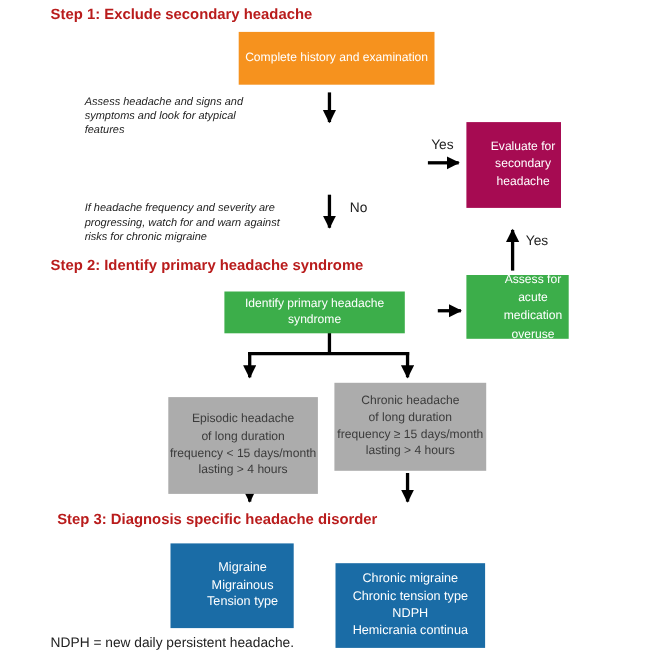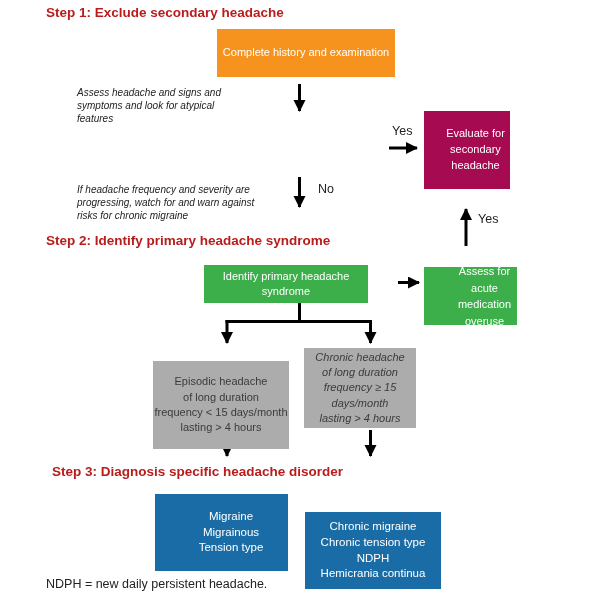--- a/index.html
+++ b/index.html
@@ -56,34 +56,34 @@
 
   <div class="abs box orange" style="left:217px;top:29px;width:178px;height:48px;">Complete history and examination</div>
 
 
   <div class="abs box magenta left-align" style="left:424px;top:111px;width:86px;height:78px;padding-left:17px;line-height:1.45;">Evaluate for
 secondary
 headache</div>
 
   <div class="abs box green" style="left:204px;top:265px;width:164px;height:38px;">Identify primary headache syndrome</div>
 
-  <div class="abs box green left-align" style="left:424px;top:250px;width:93px;height:58px;padding-left:28px;line-height:1.5;margin-top:17px;">Assess for acute
+  <div class="abs box green left-align" style="left:424px;top:250px;width:93px;height:58px;padding-left:28px;line-height:1.5;">Assess for acute
 medication overuse</div>
 
   <div class="abs box gray" style="left:153px;top:361px;width:136px;height:88px;">Episodic headache
 of long duration
 frequency &lt; 15 days/month
 lasting &gt; 4 hours</div>
 
-  <div class="abs box gray" style="left:304px;top:348px;width:112px;height:80px;font-style:italic;">Chronic headache
+  <div class="abs box gray" style="left:304px;top:348px;width:138px;height:80px;">Chronic headache
 of long duration
 frequency ≥ 15 days/month
 lasting &gt; 4 hours</div>
 
-  <div class="abs box blue" style="left:155px;top:494px;width:133px;height:77px;padding-left:19px;">Migraine
+  <div class="abs box blue" style="left:155px;top:494px;width:112px;height:77px;padding-left:19px;">Migraine
 Migrainous
 Tension type</div>
 
   <div class="abs box blue" style="left:305px;top:512px;width:136px;height:77px;">Chronic migraine
 Chronic tension type
 NDPH
 Hemicrania continua</div>
 
   <div class="abs note" style="left:77px;top:86px;">Assess headache and signs and
 symptoms and look for atypical

